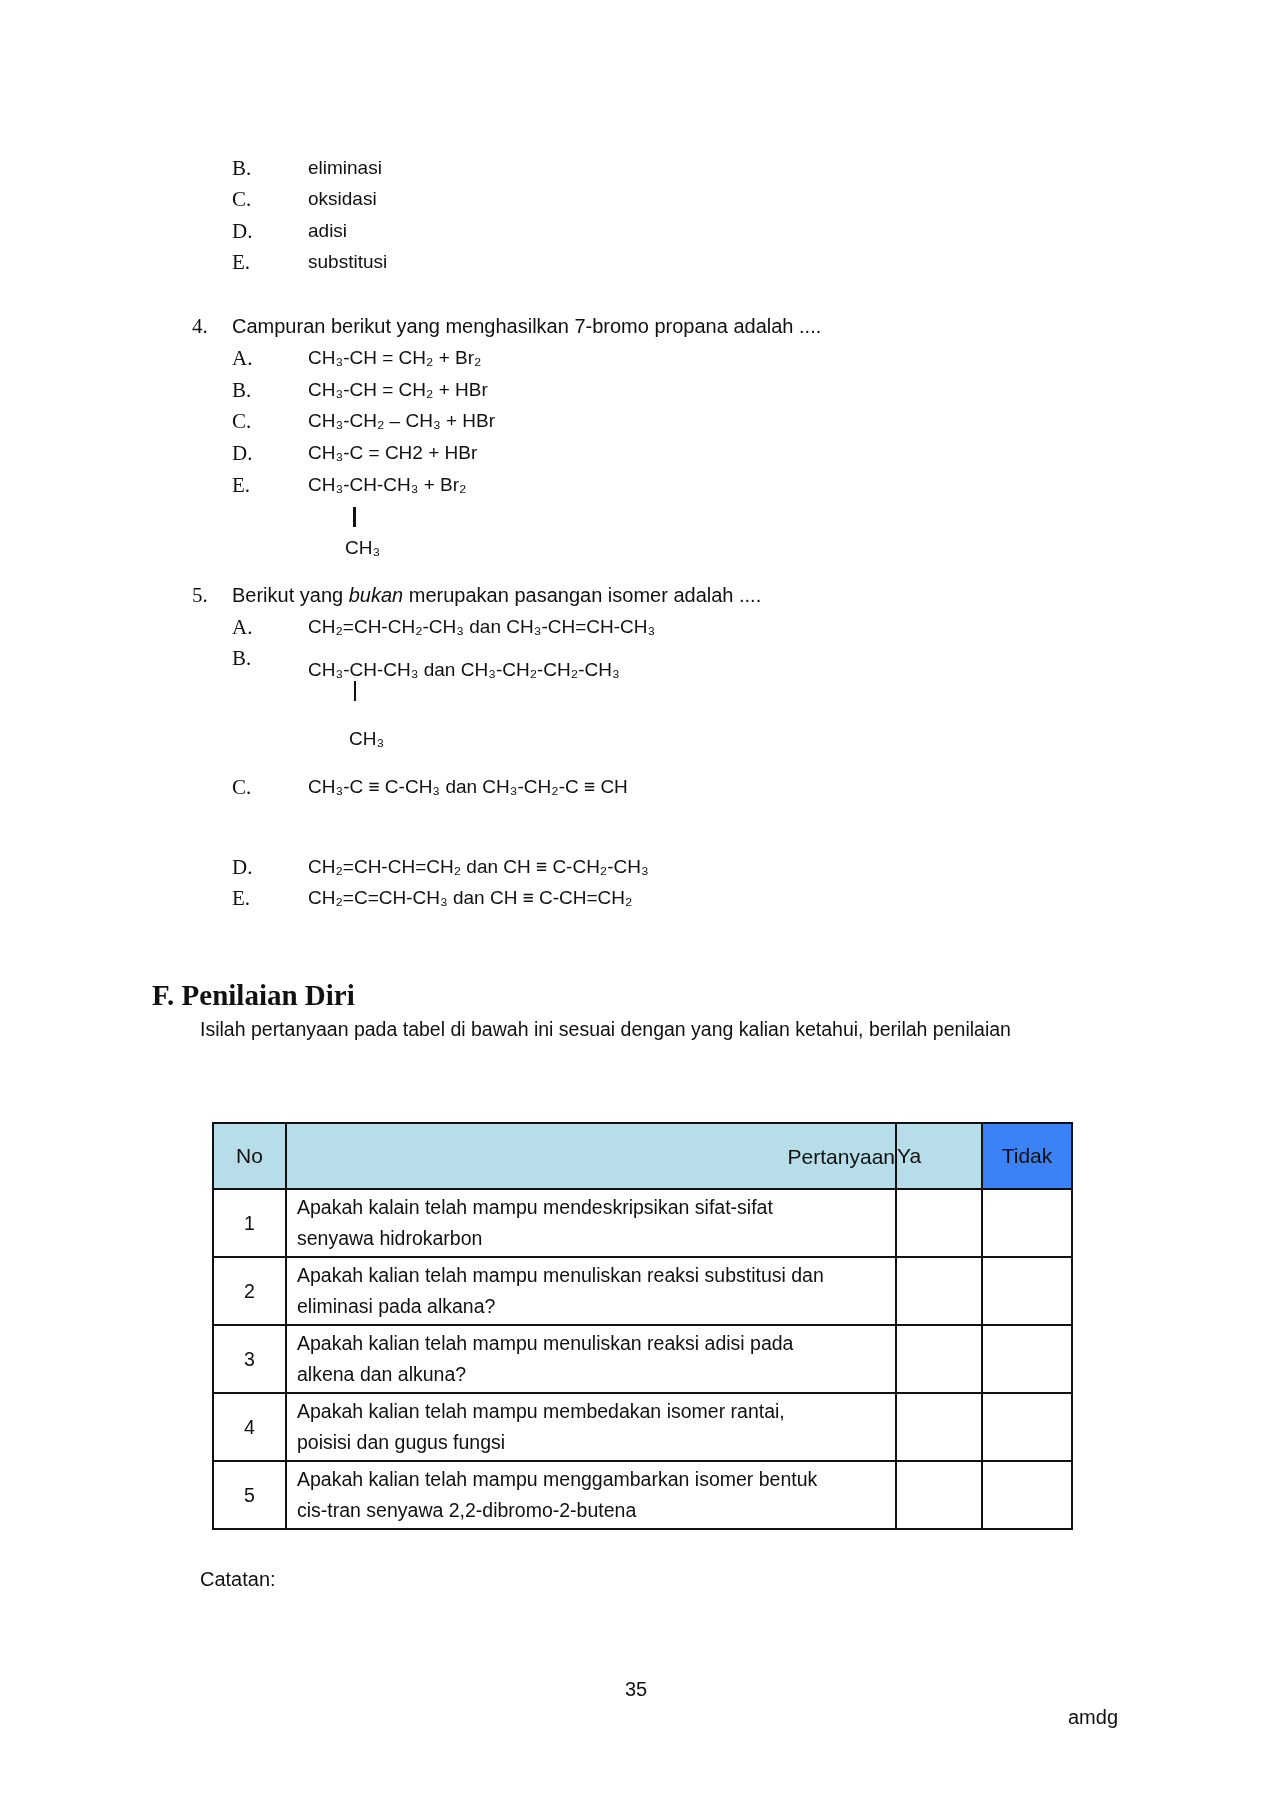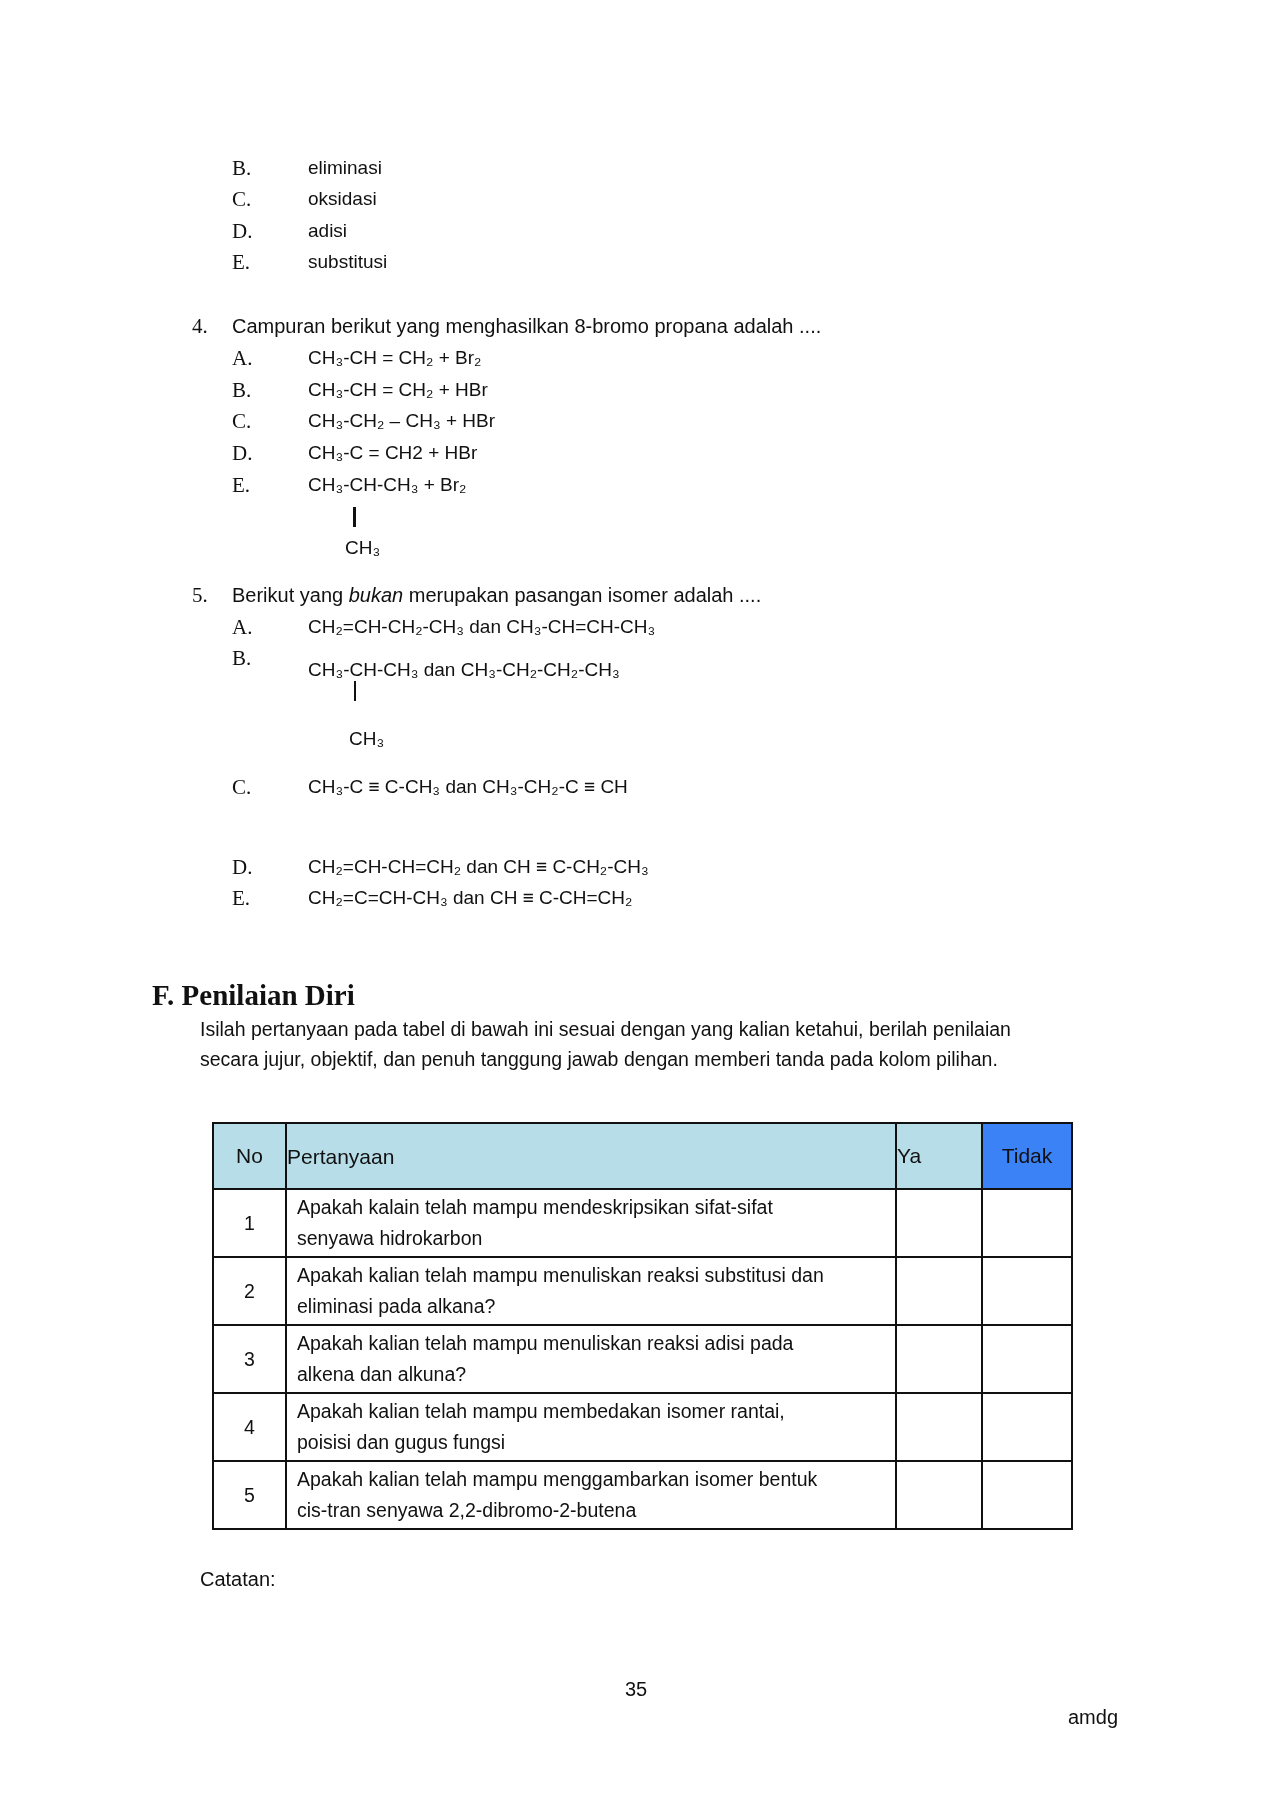--- a/index.html
+++ b/index.html
@@ -11,21 +11,21 @@
   .qtext { position:absolute; font-family:"Liberation Sans", sans-serif; font-size:20px; line-height:26px; white-space:nowrap; }
   .bar { position:absolute; width:2px; background:#111; }
   .heading { position:absolute; left:152px; top:977px; font-family:"Liberation Serif", serif; font-weight:bold; font-size:29px; line-height:36px; }
   .para { position:absolute; left:200px; font-family:"Liberation Sans", sans-serif; font-size:19.5px; line-height:26px; white-space:nowrap; }
   table.assess { position:absolute; left:212px; top:1122px; border-collapse:collapse; font-family:"Liberation Sans", sans-serif; }
   table.assess th, table.assess td { border:2px solid #111; padding:0; }
   table.assess th { background:#b7dde8; font-weight:normal; font-size:21px; height:64px; }
   table.assess td { height:66px; font-size:19.5px; }
   .c-no { width:71px; text-align:center; }
   .c-q { width:598px; text-align:left; padding-left:10px !important; line-height:31px; }
-  th.c-q { text-align:left; padding-left:0 !important; }
+  th.c-q { text-align:right; padding-left:0 !important; }
   .c-ya { width:84px; text-align:left; }
   .c-tidak { width:88px; text-align:center; }
   .notes { position:absolute; left:200px; top:1568px; font-family:"Liberation Sans", sans-serif; font-size:20px; }
   .pagenum { position:absolute; left:625px; top:1678px; font-family:"Liberation Sans", sans-serif; font-size:20px; }
   .footer { position:absolute; left:1068px; top:1706px; font-family:"Liberation Sans", sans-serif; font-size:20px; }
 </style>
 </head>
 <body>
 
 <div class="page">
@@ -36,21 +36,21 @@
     <span class="letter" style="left:232px; top:186px;">C.</span>
     <span class="opt" style="left:308px; top:186px;">oksidasi</span>
     <span class="letter" style="left:232px; top:218px;">D.</span>
     <span class="opt" style="left:308px; top:218px;">adisi</span>
     <span class="letter" style="left:232px; top:249px;">E.</span>
     <span class="opt" style="left:308px; top:249px;">substitusi</span>
   </div>
 
   <div>
     <span class="qnum" style="left:192px; top:313px;">4.</span>
-    <span class="qtext" style="left:232px; top:313px;">Campuran berikut yang menghasilkan 8-bromo propana adalah ....</span>
+    <span class="qtext" style="left:232px; top:313px;">Campuran berikut yang menghasilkan 7-bromo propana adalah ....</span>
 
     <span class="letter" style="left:232px; top:345px;">A.</span>
     <span class="opt" style="left:308px; top:345px;">CH₃-CH = CH₂ + Br₂</span>
     <span class="letter" style="left:232px; top:377px;">B.</span>
     <span class="opt" style="left:308px; top:377px;">CH₃-CH = CH₂ + HBr</span>
     <span class="letter" style="left:232px; top:408px;">C.</span>
     <span class="opt" style="left:308px; top:408px;">CH₃-CH₂ – CH₃ + HBr</span>
     <span class="letter" style="left:232px; top:440px;">D.</span>
     <span class="opt" style="left:308px; top:440px;">CH₃-C = CH2 + HBr</span>
     <span class="letter" style="left:232px; top:472px;">E.</span>
@@ -73,21 +73,20 @@
     <span class="letter" style="left:232px; top:774px;">C.</span>
     <span class="opt" style="left:308px; top:774px;">CH₃-C ≡ C-CH₃ dan CH₃-CH₂-C ≡ CH</span>
     <span class="letter" style="left:232px; top:854px;">D.</span>
     <span class="opt" style="left:308px; top:854px;">CH₂=CH-CH=CH₂ dan CH ≡ C-CH₂-CH₃</span>
     <span class="letter" style="left:232px; top:885px;">E.</span>
     <span class="opt" style="left:308px; top:885px;">CH₂=C=CH-CH₃ dan CH ≡ C-CH=CH₂</span>
   </div>
 
   <h2 class="heading" style="margin:0;">F. Penilaian Diri</h2>
   <div class="para" style="top:1016px;">Isilah pertanyaan pada tabel di bawah ini sesuai dengan yang kalian ketahui, berilah penilaian</div>
-  <div class="para" style="top:1046px;">secara jujur, objektif, dan penuh tanggung jawab dengan memberi tanda pada kolom pilihan.</div>
 
   <table class="assess">
     <thead>
       <tr>
         <th class="c-no" style="background: rgb(183, 221, 232);">No</th>
         <th class="c-q" style="background: rgb(183, 221, 232);">Pertanyaan</th>
         <th class="c-ya" style="background: rgb(183, 221, 232);">Ya</th>
         <th class="c-tidak" style="background: #3b82f6;">Tidak</th>
       </tr>
     </thead>

